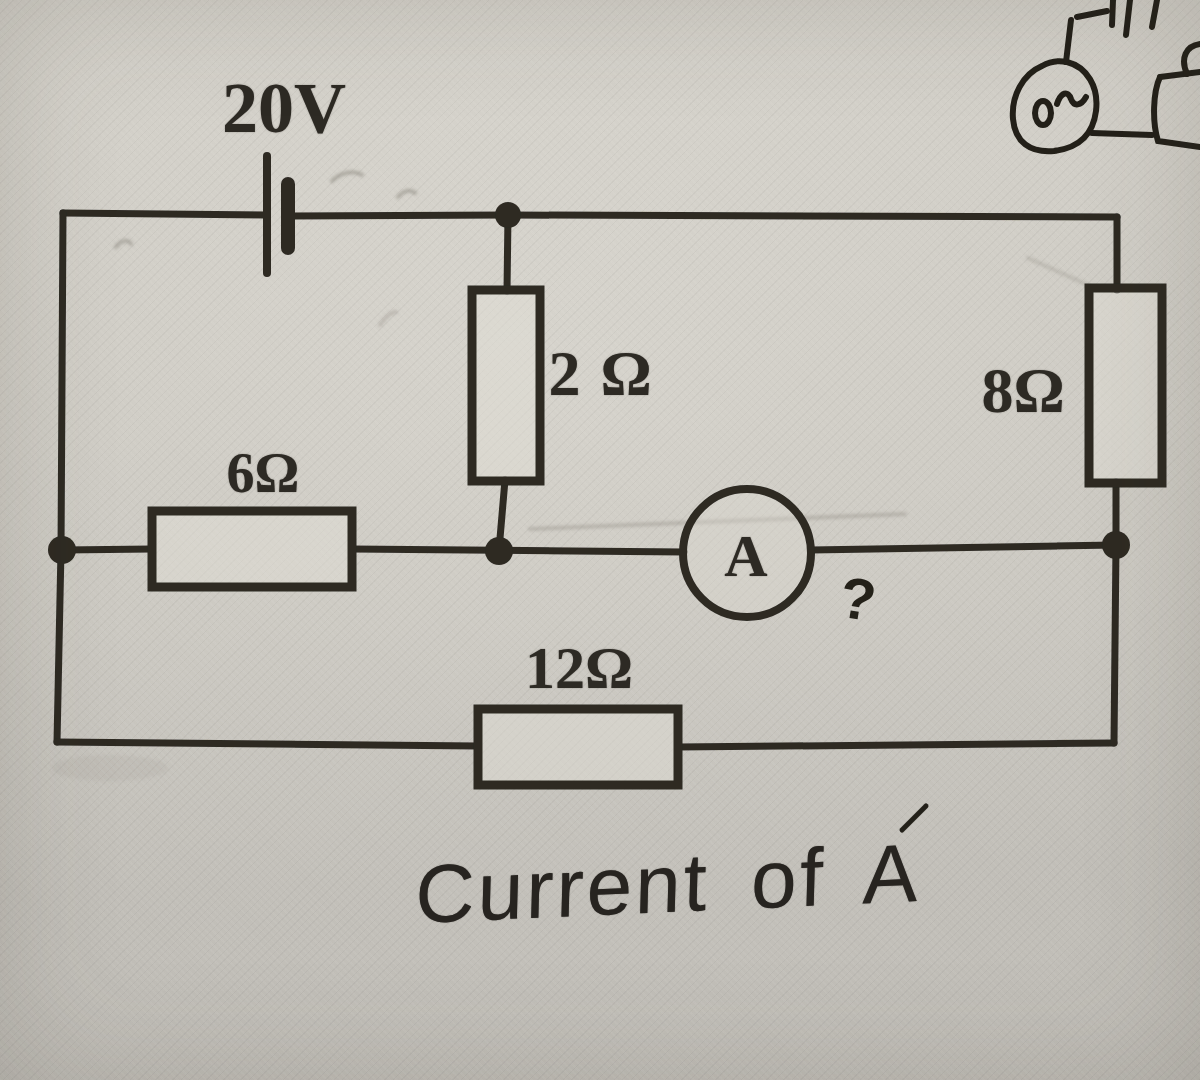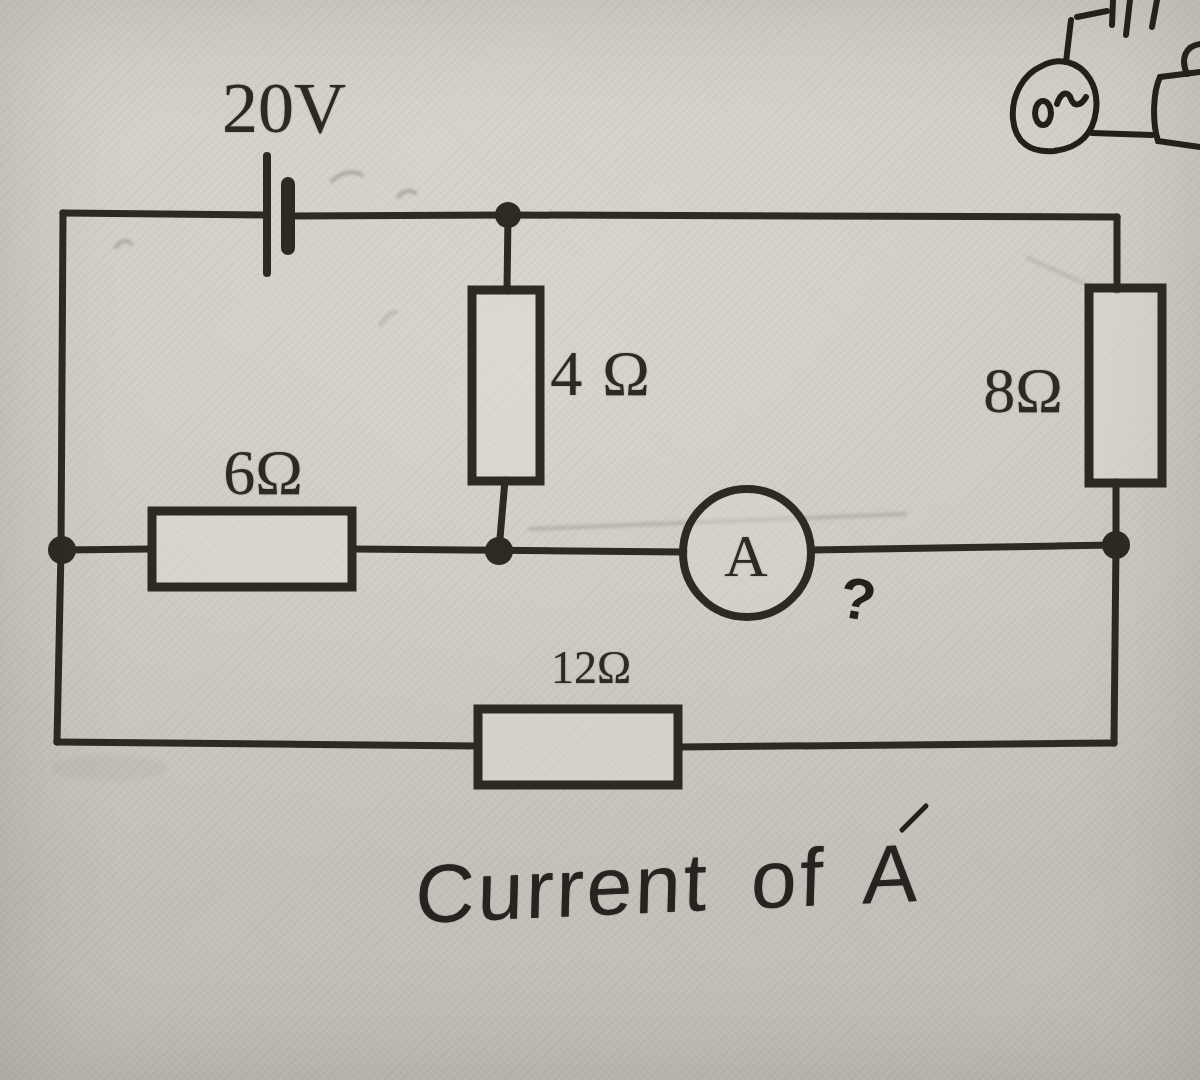--- a/index.html
+++ b/index.html
@@ -20,31 +20,31 @@
       repeating-linear-gradient(-45deg, rgba(0,0,0,0.035) 0 1px, rgba(0,0,0,0.0) 1px 6px);
   }
   .vignette{
     position:absolute;inset:0;pointer-events:none;
     box-shadow:inset 0 0 120px rgba(60,55,45,0.18);
   }
   svg.circuit{position:absolute;left:0;top:0;}
   .lbl{
     position:absolute;
     transform:translate(-50%,-50%);
-    font-weight:normal;
+    font-weight:bold;
     color:#2d2a24;
     white-space:nowrap;
     text-shadow:0 0 1.4px rgba(45,42,36,0.55);
     line-height:1;
   }
   .lbl-20v   {left:284px;top:108px;font-size:72px;}
   .lbl-4ohm  {left:601px;top:374px;font-size:64px;letter-spacing:2px;}
   .lbl-8ohm  {left:1023px;top:391px;font-size:64px;}
-  .lbl-6ohm  {left:263px;top:473px;font-size:64px;}
-  .lbl-12ohm {left:579px;top:668px;font-size:46px;margin-left:12px;}
+  .lbl-6ohm  {left:263px;top:473px;font-size:56px;}
+  .lbl-12ohm {left:579px;top:668px;font-size:60px;}
   .lbl-ammeter{left:746px;top:556px;font-size:60px;}
   .lbl-qmark{
     left:858px;top:599px;font-size:58px;font-weight:bold;
     font-family:"Liberation Sans","DejaVu Sans",sans-serif;
     color:#242119;
     transform:translate(-50%,-50%) rotate(9deg);
     text-shadow:none;
   }
   .caption{
     position:absolute;left:668px;top:884px;
@@ -133,21 +133,21 @@
       <path d="M 1092 133 L 1152 135"></path>
       <path d="M 1160 77 C 1153 92 1152 122 1158 141 L 1200 147"></path>
       <path d="M 1160 77 L 1200 72"></path>
       <path d="M 1187 74 C 1180 58 1186 46 1200 44"></path>
 
       <path d="M 902 830 L 926 806" stroke-width="5"></path>
     </g>
   </svg>
 
   <div class="lbl lbl-20v">20V</div>
-  <div class="lbl lbl-4ohm">4 Ω</div>
+  <div class="lbl lbl-4ohm">2 Ω</div>
   <div class="lbl lbl-8ohm">8Ω</div>
   <div class="lbl lbl-6ohm">6Ω</div>
   <div class="lbl lbl-12ohm">12Ω</div>
   <div class="lbl lbl-ammeter">A</div>
   <div class="lbl lbl-qmark">?</div>
   <div class="caption">Current of A</div>
 
   <div class="vignette"></div>
 </div>
 

